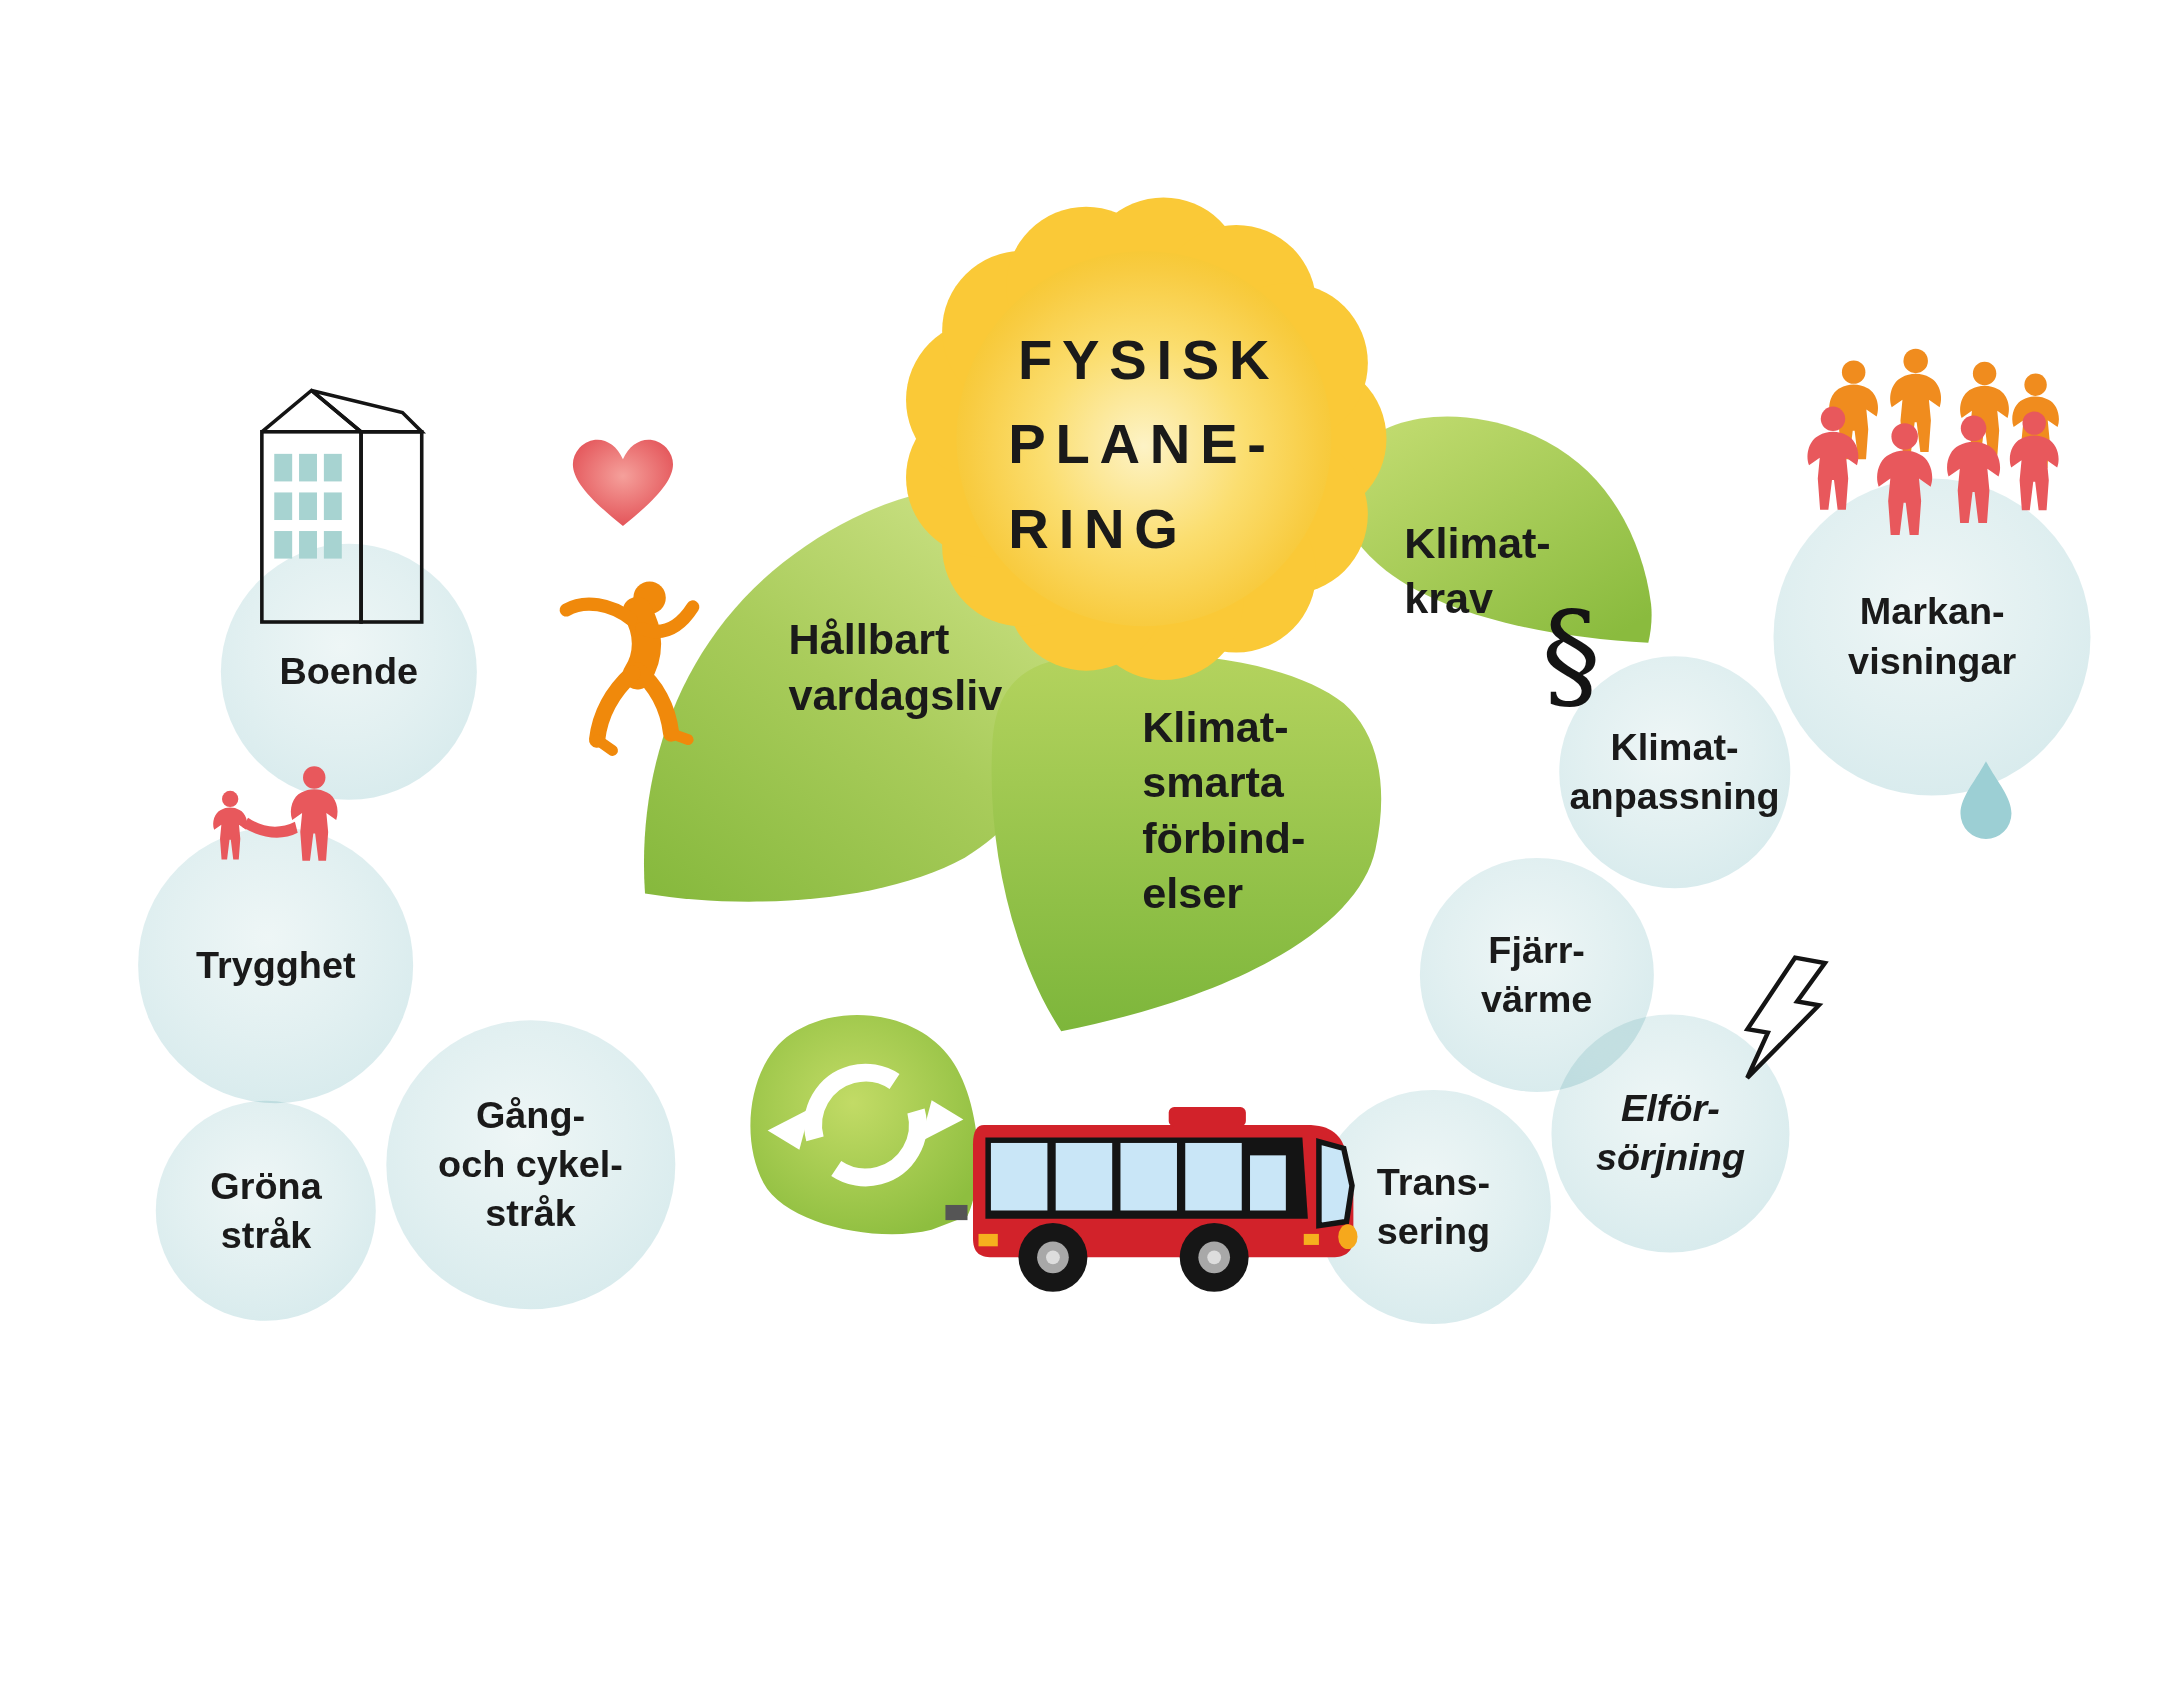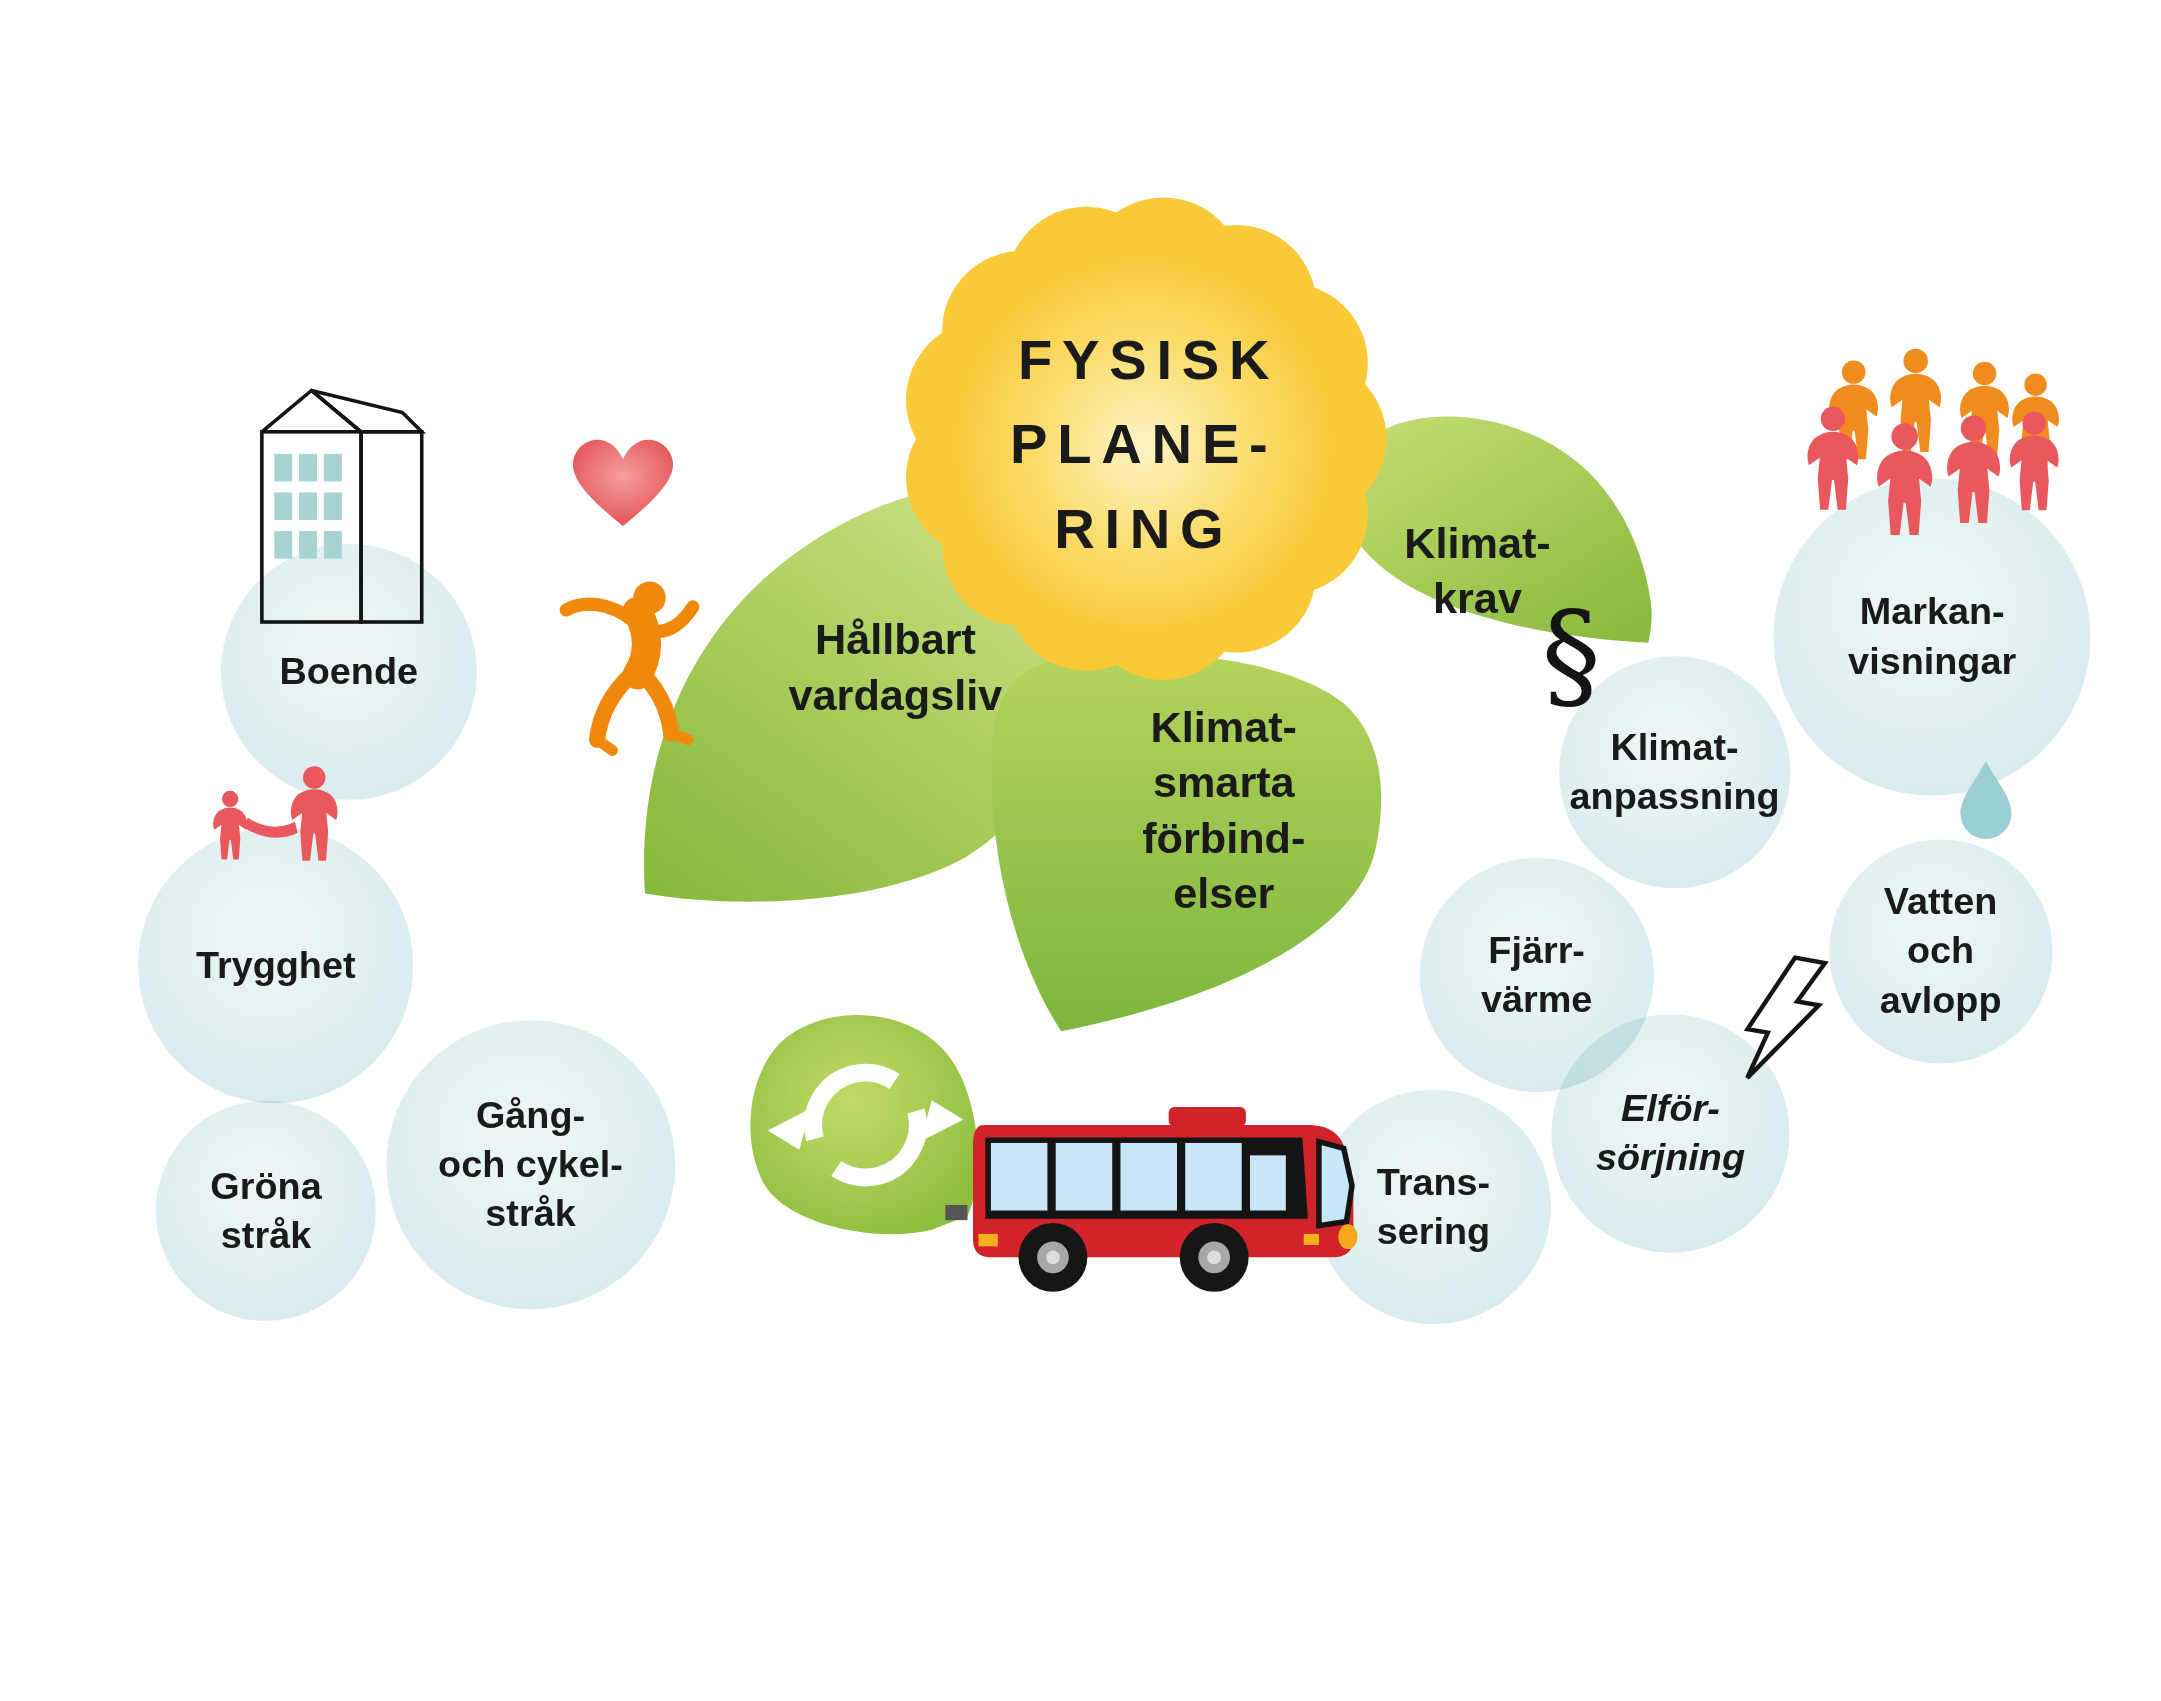--- a/index.html
+++ b/index.html
@@ -32,21 +32,20 @@
     color:#1a1a1a;
     text-align:center;
     white-space:pre-line;
   }
   
   .flabel{
     position:absolute;
     transform:translate(-50%,-50%);
     font-weight:700;
     color:#1a1a1a;
-    text-align:center;
     white-space:pre-line;
   }
   .leaf-label{font-size:2.0vw;line-height:1.28;}
   .flower-title{
     font-size:2.6vw;
     line-height:1.5;
     font-weight:800;
     letter-spacing:0.45vw;
     text-indent:0.45vw;
   }
@@ -151,25 +150,20 @@
 sörjning</span>
     </div>
     <div class="bubble" style="left:77.49%;top:50.22%;width:10.71vw;">
       <span class="bubble-label">Klimat-
 anpassning</span>
     </div>
     <div class="bubble" style="left:89.41%;top:41.43%;width:14.67vw;">
       <span class="bubble-label">Markan-
 visningar</span>
     </div>
-    <div class="bubble" style="left:89.8%;top:61.88%;width:10.33vw;">
-      <span class="bubble-label">Vatten
-och
-avlopp</span>
-    </div>
   </div>
 
   <svg class="art z3" viewBox="0 0 1568 1115" preserveAspectRatio="xMidYMid meet">
 
     <g transform="translate(190,283)" fill="none" stroke="#141414" stroke-width="2.6" stroke-linejoin="miter">
       <rect x="0" y="30" width="72" height="138"></rect>
       <path d="M 0 30 L 36 0 L 72 30"></path>
       <path d="M 72 30 L 36 0 L 102 16 L 116 30 Z"></path>
       <rect x="72" y="30" width="44" height="138"></rect>
       <g fill="#A7D3D1" stroke="none">

